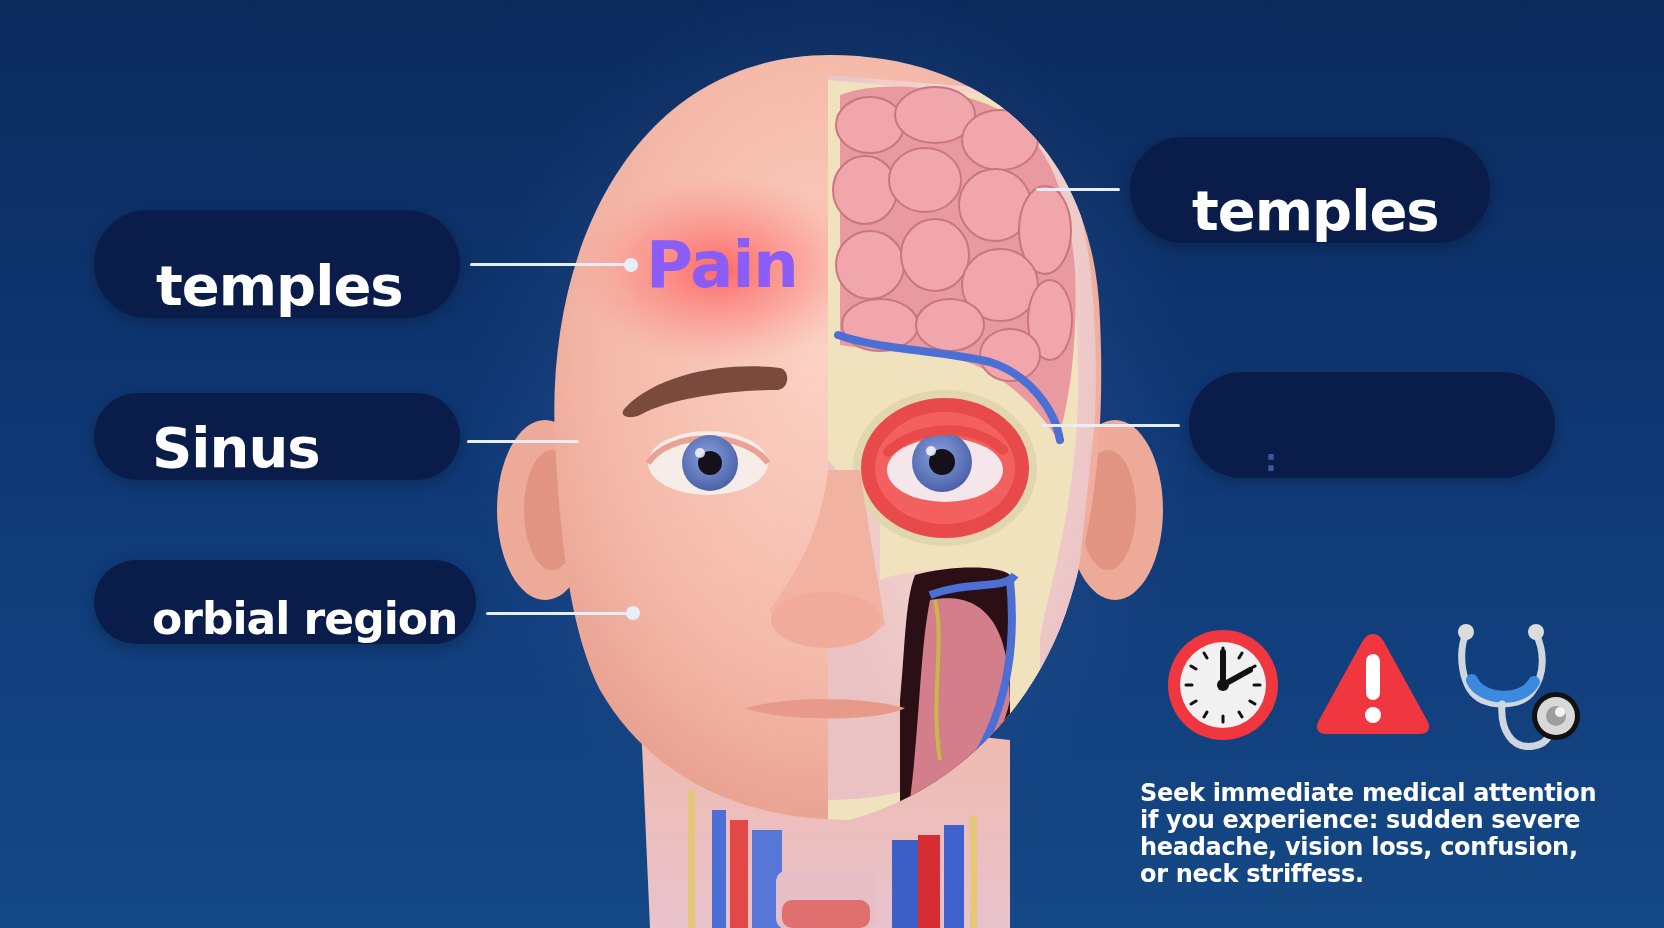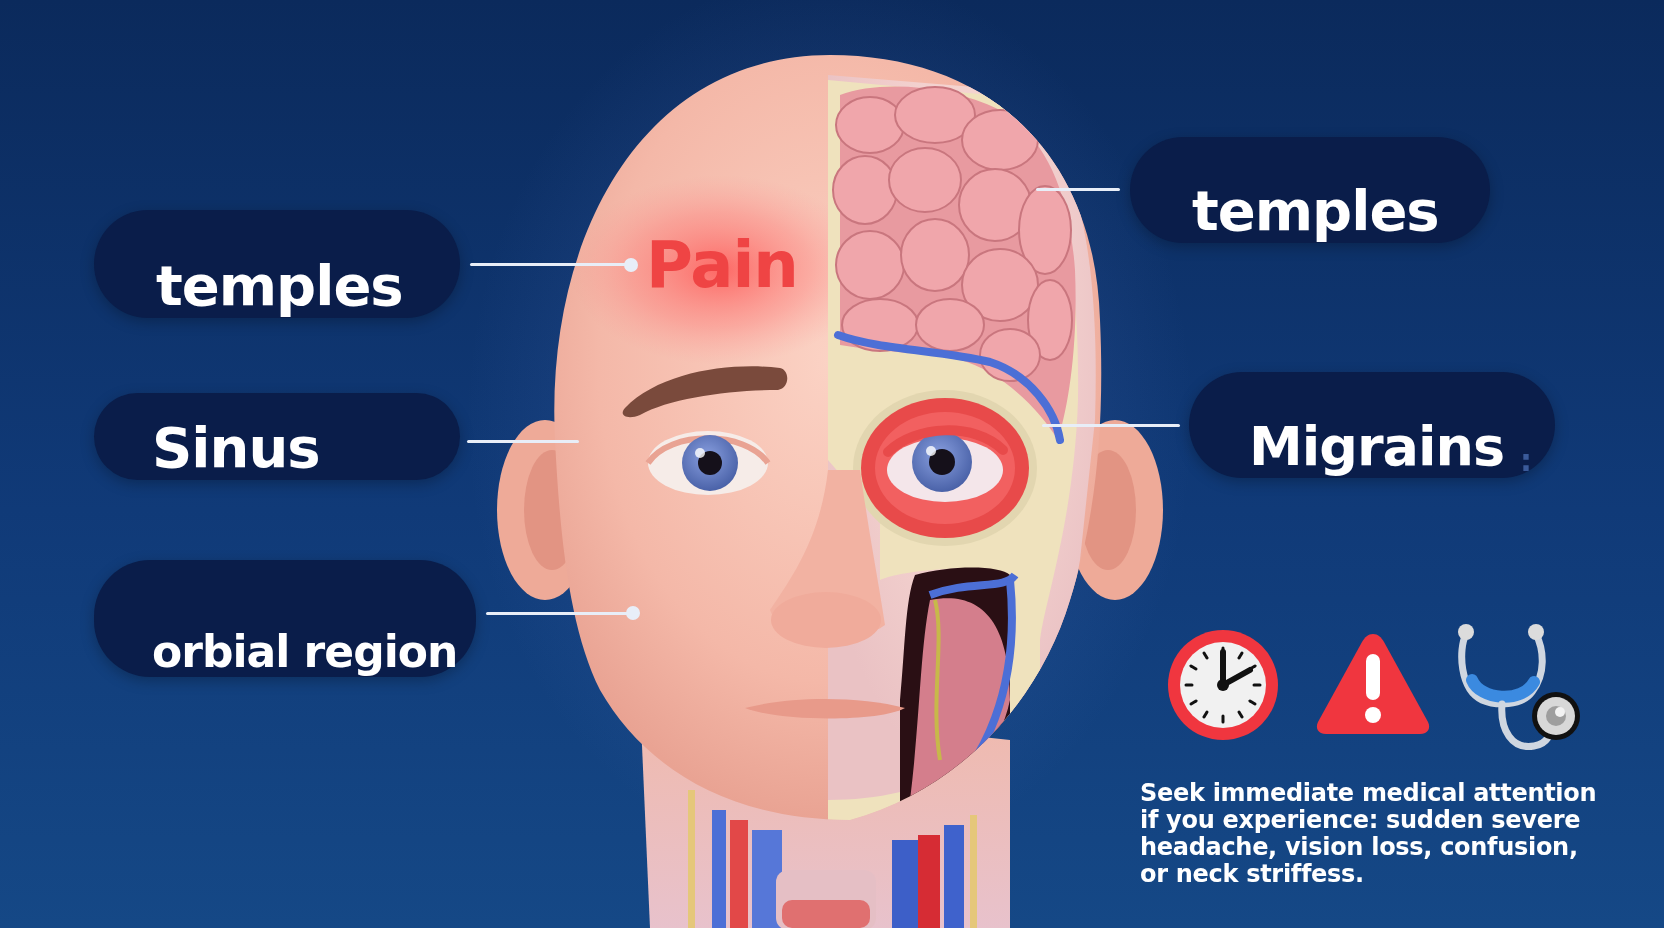--- a/index.html
+++ b/index.html
@@ -22,21 +22,21 @@
   .pill span { white-space:nowrap; }
   .leader {
     position:absolute; height:3px; background:#e8eef8; border-radius:2px;
   }
   .dot {
     position:absolute; width:14px; height:14px; border-radius:50%;
     background:#e8eef8;
   }
   .head-svg { position:absolute; left:0; top:0; }
   .pain-label {
-    position:absolute; color:#ef4444; font-weight:bold;
+    position:absolute; color:#8b5cf6; font-weight:bold;
     font-size:64px; letter-spacing:-1px;
   }
   .warning-text {
     position:absolute; left:1140px; top:780px; width:460px;
     color:#ffffff; font-weight:bold; font-size:24px; line-height:27px;
     letter-spacing:-0.3px;
   }
   .icon { position:absolute; }
   .mig-dots { color:#3a5a9a; font-size:30px; margin-left:16px; }
 </style>
@@ -159,34 +159,33 @@
   <span>temples</span>
 </div>
 <div class="leader" style="left:470px; top:263px; width:158px;"></div>
 <div class="dot" style="left:624px; top:258px;"></div>
 
 <div class="pill" style="left:94px; top:393px; width:366px; height:87px; font-size:56px; padding-left:58px; box-sizing:border-box;">
   <span>Sinus</span>
 </div>
 <div class="leader" style="left:467px; top:440px; width:112px;"></div>
 
-<div class="pill" style="left:94px; top:560px; width:382px; height:117px; font-size:44px; padding-left:58px; box-sizing:border-box;">
+<div class="pill" style="left:94px; top:560px; width:382px; height:84px; font-size:44px; padding-left:58px; box-sizing:border-box;">
   <span>orbial region</span>
 </div>
 <div class="leader" style="left:486px; top:612px; width:148px;"></div>
 <div class="dot" style="left:626px; top:606px;"></div>
 
 <div class="leader" style="left:1036px; top:188px; width:84px;"></div>
 <div class="pill" style="left:1130px; top:137px; width:360px; height:106px; font-size:56px; padding-left:62px; box-sizing:border-box;">
   <span>temples</span>
 </div>
 
 <div class="leader" style="left:1042px; top:424px; width:138px;"></div>
 <div class="pill" style="left:1189px; top:372px; width:366px; height:106px; font-size:54px; padding-left:60px; box-sizing:border-box;">
-  <span>Migrains</span>
   <span class="mig-dots">:</span>
 </div>
 
 <svg class="icon" style="left:1166px; top:628px;" width="114" height="114" viewBox="0 0 114 114">
   <circle cx="57" cy="57" r="55" fill="#f0363f"></circle>
   <circle cx="57" cy="57" r="43" fill="#f1f1f1"></circle>
   <g stroke="#111" stroke-width="3" stroke-linecap="round">
     <line x1="57" y1="20" x2="57" y2="26"></line>
     <line x1="57" y1="88" x2="57" y2="94"></line>
     <line x1="20" y1="57" x2="26" y2="57"></line>

